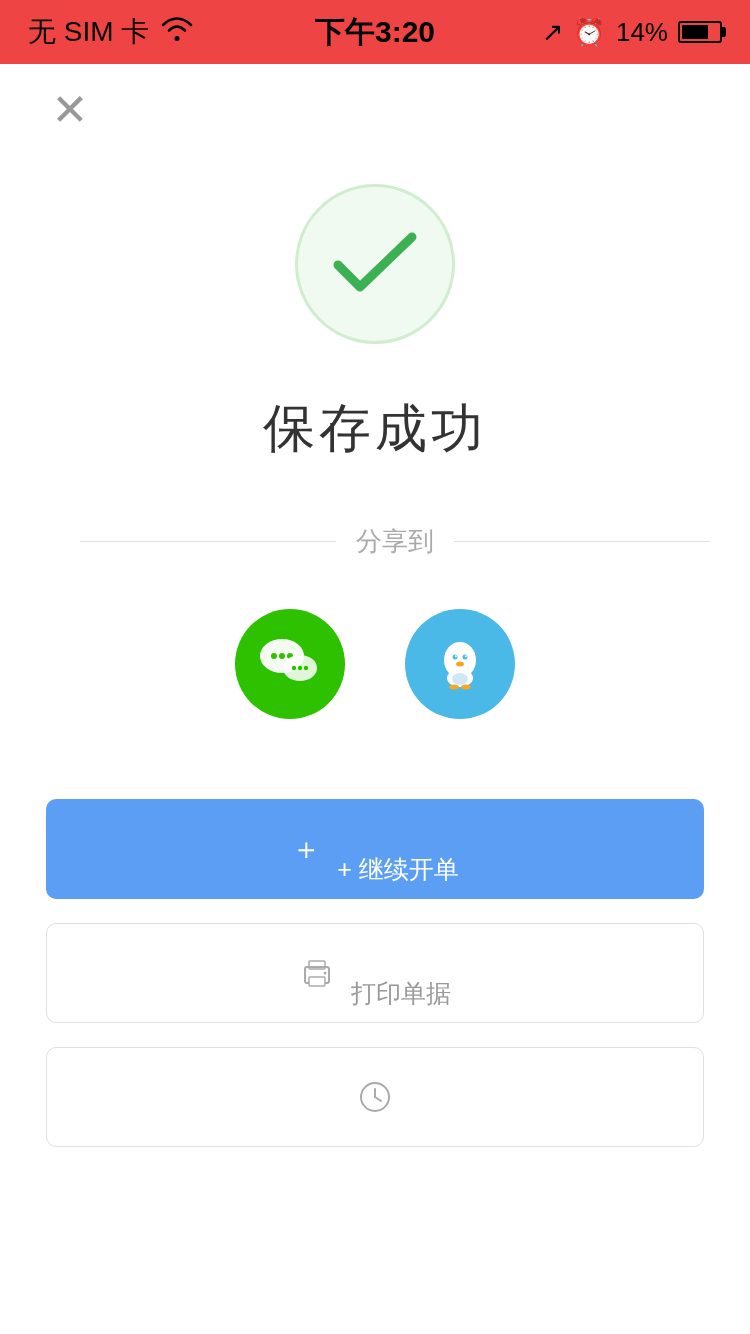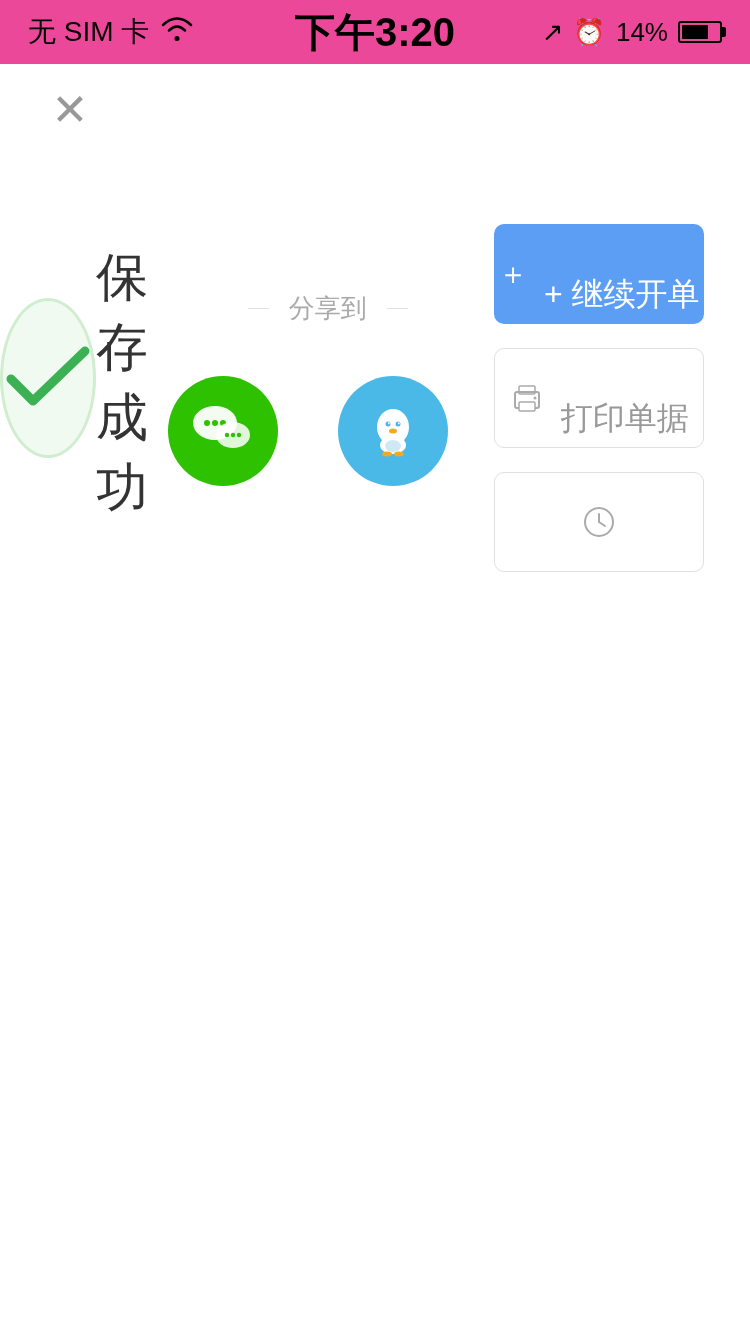--- a/index.html
+++ b/index.html
@@ -18,34 +18,34 @@
     }
 
     
     .status-bar {
       width: 100%;
       height: 64px;
       display: flex;
       align-items: center;
       justify-content: space-between;
       padding: 0 28px;
-      background: #ec4899;
+      background: #ef4444;
     }
 
     .status-left {
       display: flex;
       align-items: center;
       gap: 10px;
       font-size: 28px;
       font-weight: 400;
       color: #000;
     }
 
     .status-center {
-      font-size: 40px;
+      font-size: 30px;
       font-weight: 600;
       color: #000;
       position: absolute;
       left: 50%;
       transform: translateX(-50%);
     }
 
     .status-right {
       display: flex;
       align-items: center;
@@ -70,21 +70,21 @@
     .close-x {
       font-size: 44px;
       color: #999999;
       font-weight: 300;
       line-height: 1;
     }
 
     
     .main-content {
       display: flex;
-      flex-direction: row;
+      flex-direction: column;
       align-items: center;
       padding-top: 80px;
     }
 
     
     .success-circle {
       width: 160px;
       height: 160px;
       border-radius: 50%;
       background: #f0faf0;
@@ -211,21 +211,21 @@
       font-family: Liberation Mono, monospace;
     }
 
     .btn-icon {
       font-size: 30px;
       display: flex;
       align-items: center;
     }
 
     .btn-text {
-      font-size: 32px;
+      font-size: 25px;
       margin-top: 41px;
     }
   </style>
 </head>
 <body>
 
 <div class="status-bar">
   <div class="status-left">
     <span>无 SIM 卡</span>
     <span>

